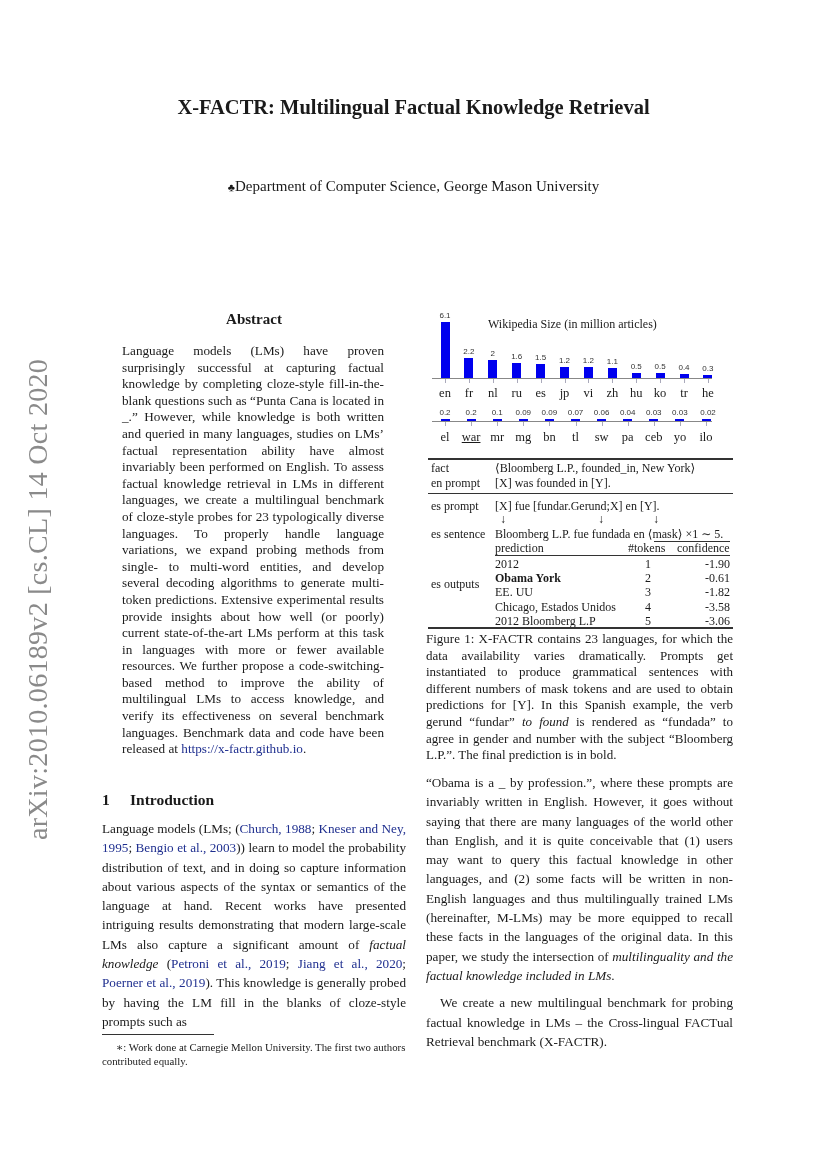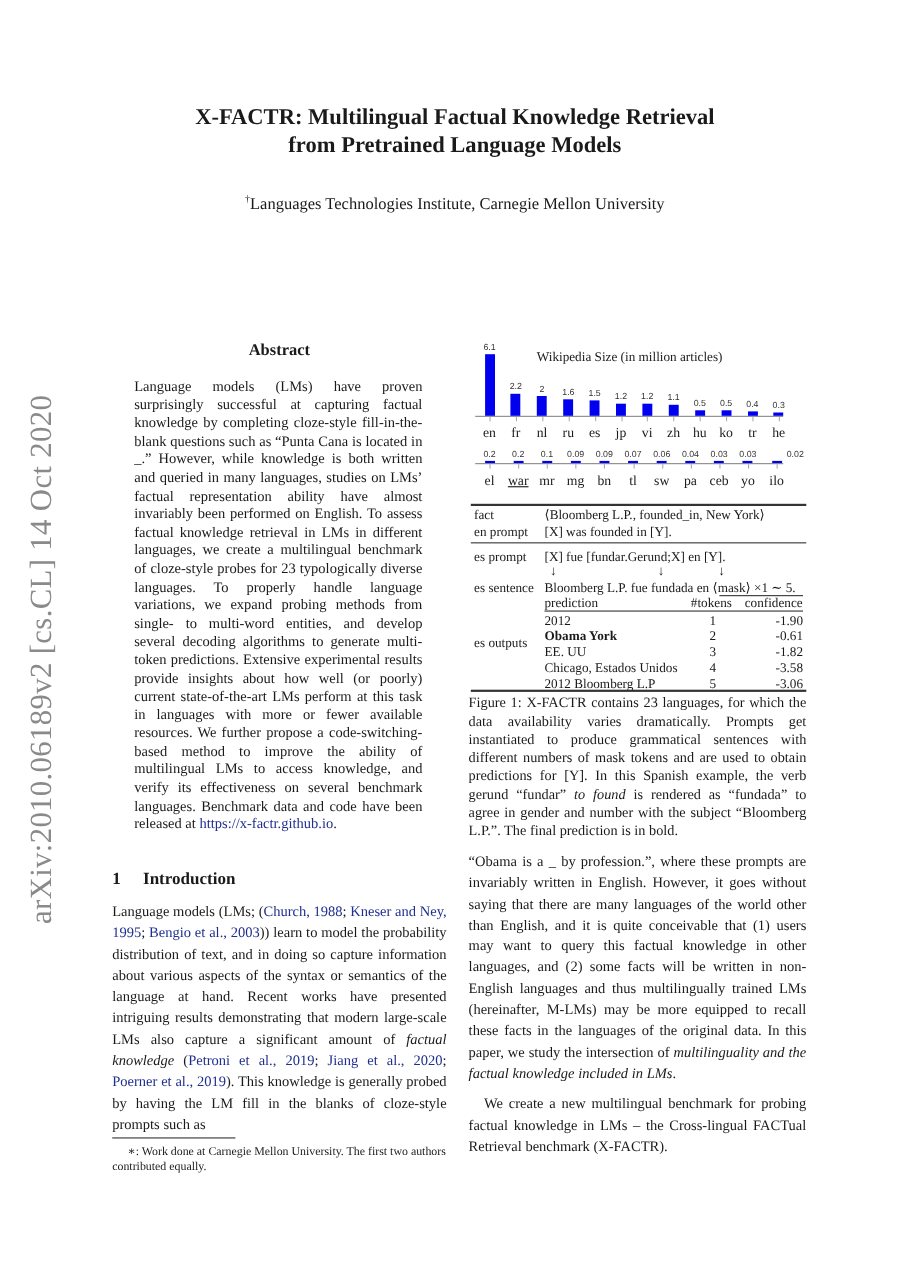--- a/index.html
+++ b/index.html
@@ -35,25 +35,24 @@
   .rule-thick { position:absolute; left:428px; width:305px; height:1.5px; background:#333; }
   .rule-thin { position:absolute; height:1px; background:#333; }
   .t { position:absolute; white-space:nowrap; font-size:12px; }
   .caption { left:426px; top:631px; width:307px; font-size:13px; line-height:16.6px; text-align:justify; }
 </style>
 </head>
 <body>
 
 <div class="abs title">
   <div>X-FACTR: Multilingual Factual Knowledge Retrieval</div>
-  <div>from Pretrained Language Models</div>
 </div>
 
 <div class="abs authors">
-  <div><sup>†</sup><span>Languages Technologies Institute, Carnegie Mellon University</span></div>
+  <div><span style="font-size:11px;">♣</span><span>Department of Computer Science, George Mason University</span></div>
 </div>
 
 <div class="abs arxiv">arXiv:2010.06189v2  [cs.CL]  14 Oct 2020</div>
 
 <div class="abs abs-head">Abstract</div>
 <div class="abs abstract">
   <span>Language models (LMs) have proven surprisingly successful at capturing factual knowledge by completing cloze-style fill-in-the-blank questions such as “Punta Cana is located in _.”  However, while knowledge is both written and queried in many languages, studies on LMs’ factual representation ability have almost invariably been performed on English. To assess factual knowledge retrieval in LMs in different languages, we create a multilingual benchmark of cloze-style probes for 23 typologically diverse languages.  To properly handle language variations, we expand probing methods from single- to multi-word entities, and develop several decoding algorithms to generate multi-token predictions. Extensive experimental results provide insights about how well (or poorly) current state-of-the-art LMs perform at this task in languages with more or fewer available resources. We further propose a code-switching-based method to improve the ability of multilingual LMs to access knowledge, and verify its effectiveness on several benchmark languages.  Benchmark data and code have been released at </span><a class="link">https://x-factr.github.io</a><span>.</span>
 </div>
 
 <div class="abs sec">
@@ -155,21 +154,21 @@
     <div class="cat" style="left: 627.7px; top: 430px;">pa</div>
     <div class="bar" style="left: 649.3px; top: 419px; height: 2px;"></div>
     <div class="val" style="left: 653.8px; top: 408px;">0.03</div>
     <div class="tick" style="left: 653.8px; top: 422px;"></div>
     <div class="cat" style="left: 653.8px; top: 430px;">ceb</div>
     <div class="bar" style="left: 675.4px; top: 419px; height: 2px;"></div>
     <div class="val" style="left: 679.9px; top: 408px;">0.03</div>
     <div class="tick" style="left: 679.9px; top: 422px;"></div>
     <div class="cat" style="left: 679.9px; top: 430px;">yo</div>
     <div class="bar" style="left: 701.5px; top: 419px; height: 2px;"></div>
-    <div class="val" style="left: 723px; top: 408px; text-align: center;">0.02</div>
+    <div class="val" style="left: 708px; top: 408px; text-align: center;">0.02</div>
     <div class="tick" style="left: 706px; top: 422px;"></div>
     <div class="cat" style="left: 706px; top: 430px;">ilo</div>
   </div>
 
 <div class="rule-thick" style="top:458px;"></div>
 <div class="t" style="left:431px;top:461px;">fact</div>
 <div class="t" style="left:495px;top:461px;">⟨Bloomberg L.P., founded_in, New York⟩</div>
 <div class="t" style="left:431px;top:476px;">en prompt</div>
 <div class="t" style="left:495px;top:476px;">[X] was founded in [Y].</div>
 <div class="rule-thick" style="top:493px;height:1px;"></div>

